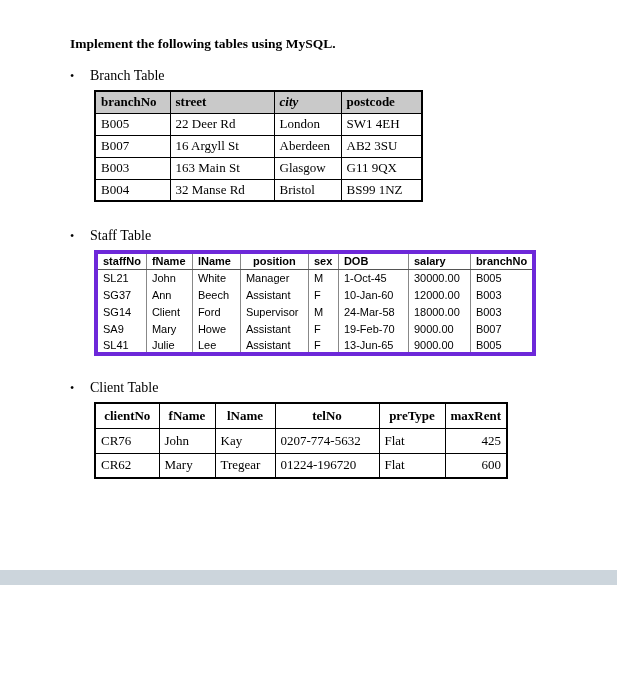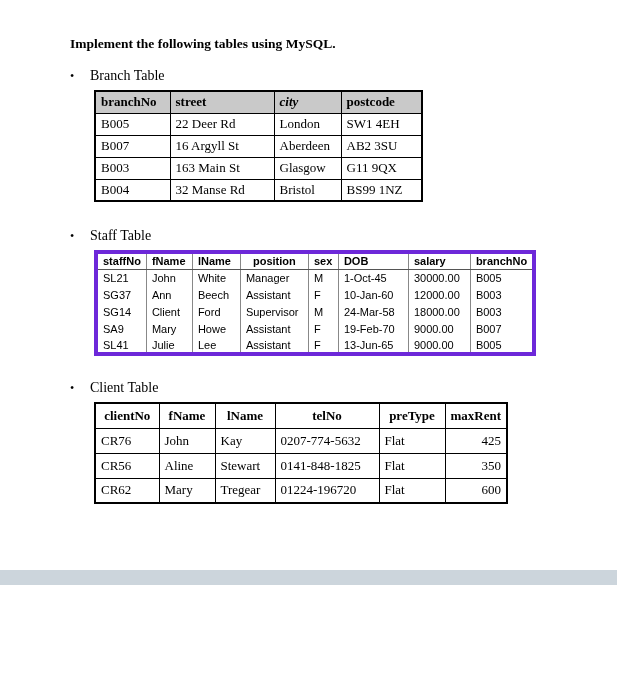--- a/index.html
+++ b/index.html
@@ -234,28 +234,20 @@
             <tbody>
               <tr>
                 <td>CR76</td>
                 <td>John</td>
                 <td>Kay</td>
                 <td>0207-774-5632</td>
                 <td>Flat</td>
                 <td>425</td>
               </tr>
               <tr>
-                <td>CR56</td>
-                <td>Aline</td>
-                <td>Stewart</td>
-                <td>0141-848-1825</td>
-                <td>Flat</td>
-                <td>350</td>
-              </tr>
-              <tr>
                 <td>CR62</td>
                 <td>Mary</td>
                 <td>Tregear</td>
                 <td>01224-196720</td>
                 <td>Flat</td>
                 <td>600</td>
               </tr>
             </tbody>
           </table>
       </div>

